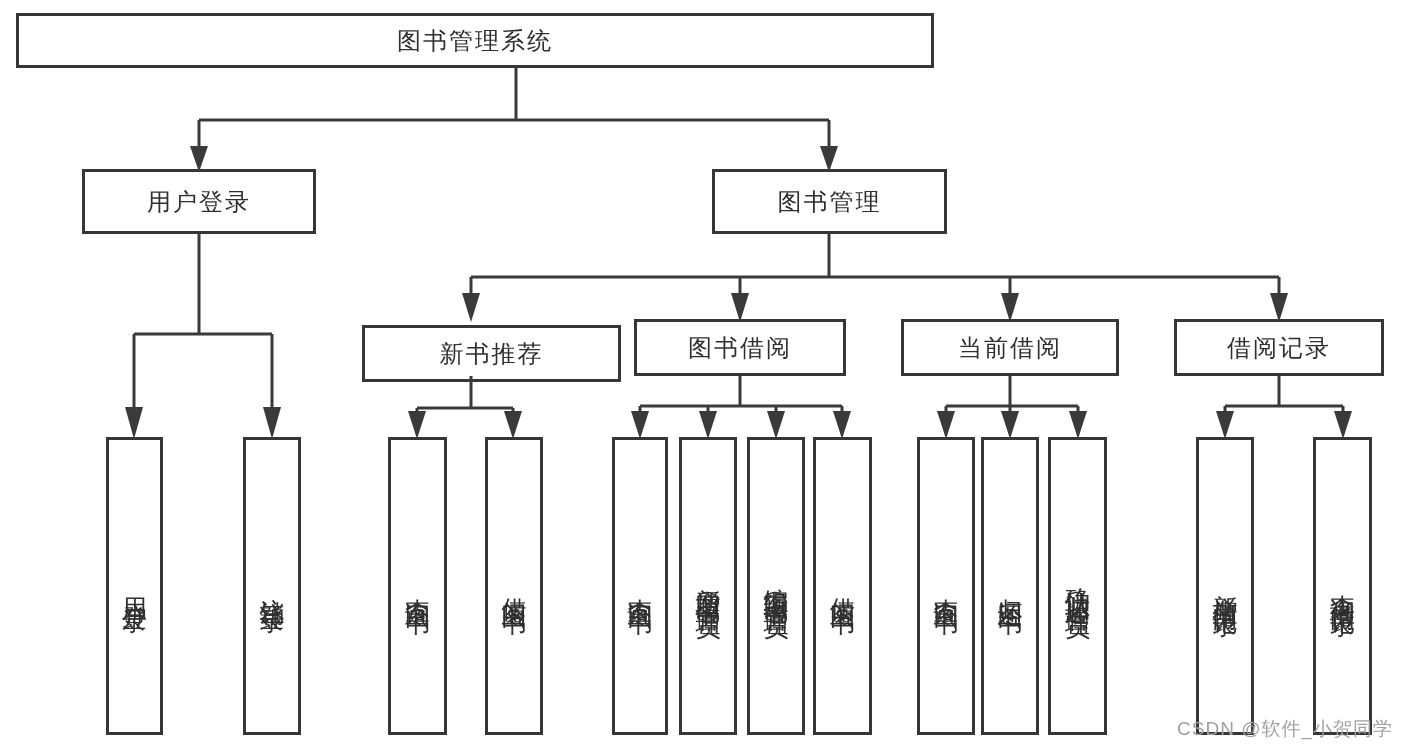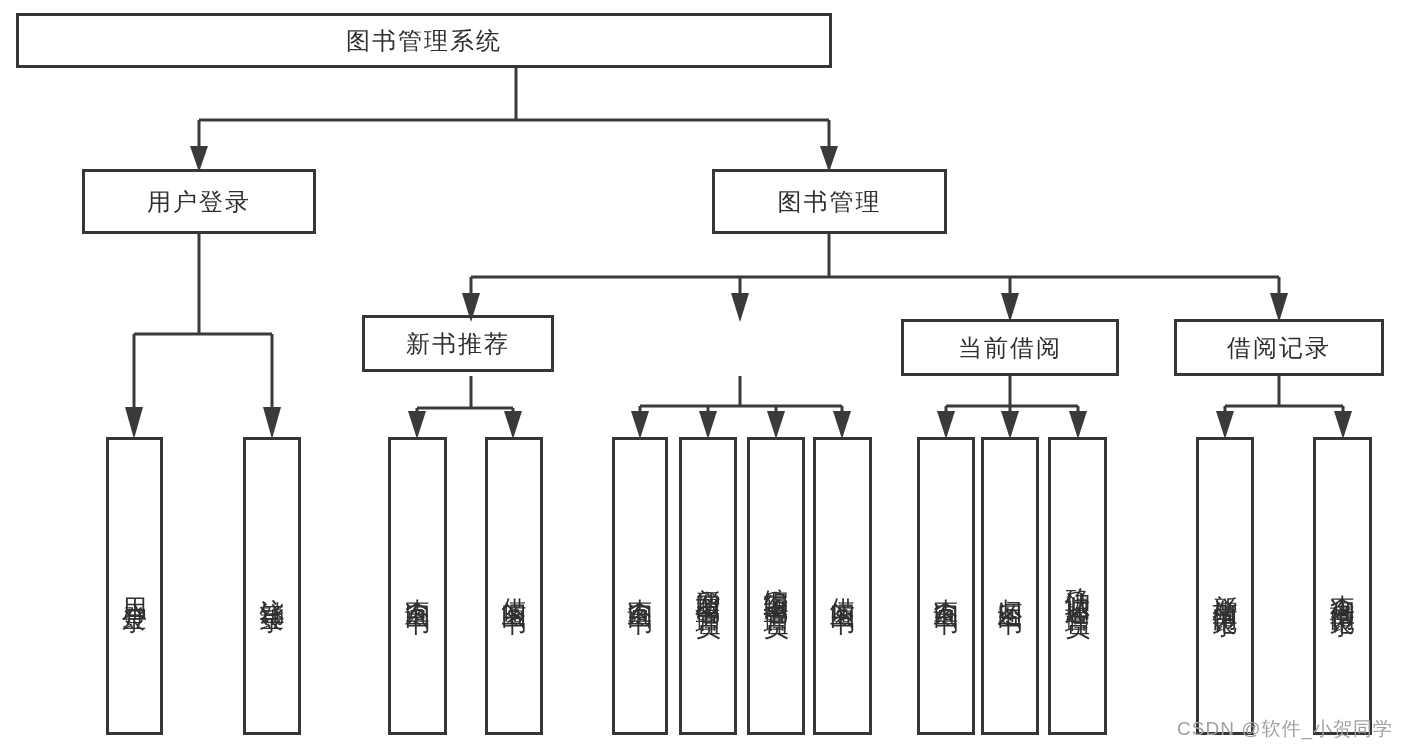--- a/index.html
+++ b/index.html
@@ -24,33 +24,36 @@
   .watermark{
     position:absolute;right:12px;bottom:5px;z-index:3;
     font-size:19px;color:#a0a0a0;letter-spacing:1px;white-space:nowrap;
   }
 </style>
 </head>
 <body>
 
 <div class="stage">
 
-  <div class="node hbox" style="left:16px;top:13px;width:816px;height:55px">
+  <div class="node hbox" style="left:16px;top:13px;width:918px;height:55px">
     <span>图书管理系统</span>
   </div>
 
   <div class="node hbox" style="left:82px;top:169px;width:234px;height:65px">
     <span>用户登录</span>
   </div>
   <div class="node hbox" style="left:712px;top:169px;width:235px;height:65px">
     <span>图书管理</span>
   </div>
 
-  <div class="node hbox" style="left:362px;top:315px;width:192px;height:57px">
+  <div class="node hbox" style="left:362px;top:325px;width:259px;height:57px">
     <span>新书推荐</span>
+  </div>
+  <div class="node hbox" style="left:634px;top:319px;width:212px;height:57px">
+    <span>图书借阅</span>
   </div>
   <div class="node hbox" style="left:1174px;top:319px;width:210px;height:57px">
     <span>借阅记录</span>
   </div>
   <div class="node hbox" style="left:901px;top:319px;width:218px;height:57px">
     <span>当前借阅</span>
   </div>
 
   <div class="node vbox" style="left:106px;top:437px;width:57px;height:298px">
     <span>用户登录</span>

